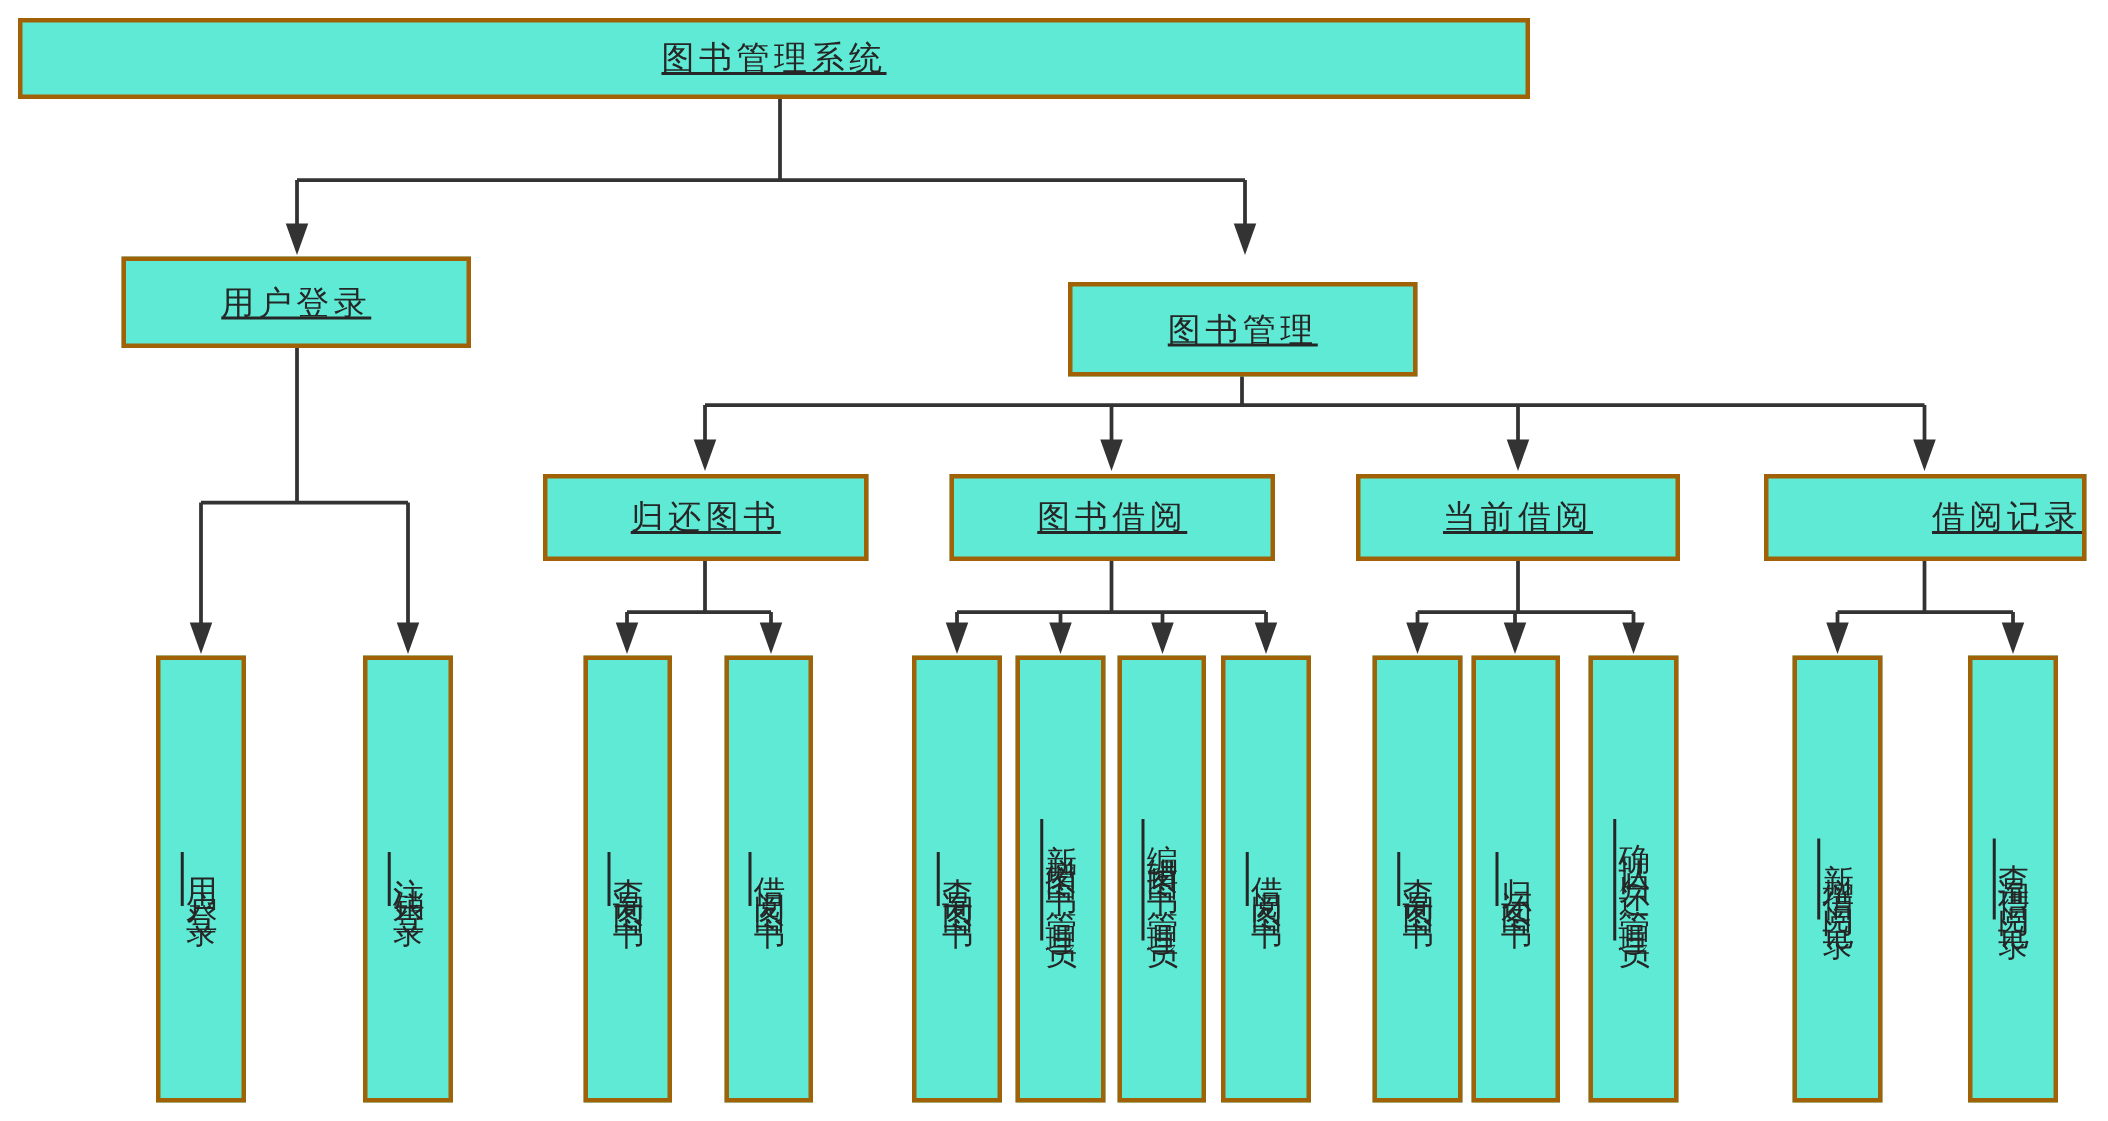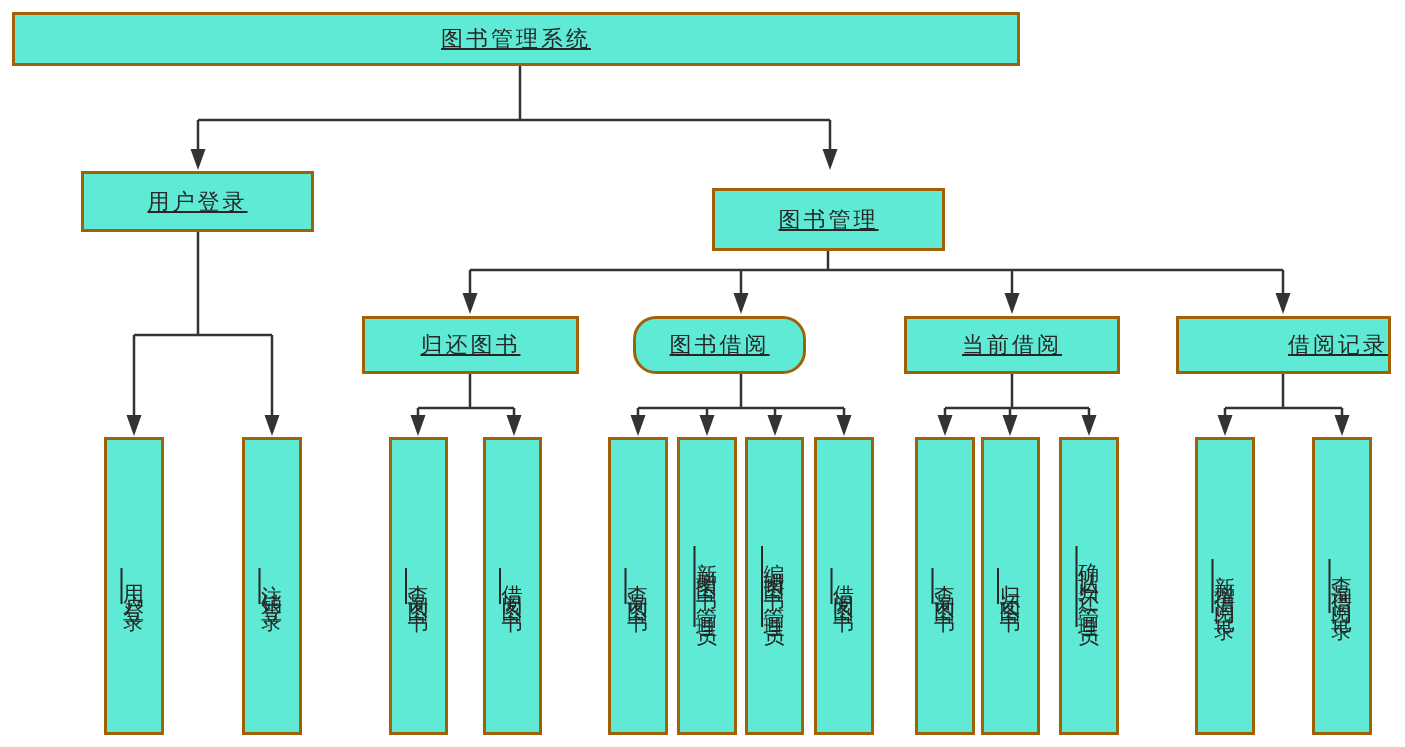--- a/index.html
+++ b/index.html
@@ -95,21 +95,21 @@
   <div class="node hbox" style="left:81px;top:171px;width:233px;height:61px;">
     <span>用户登录</span>
   </div>
   <div class="node hbox" style="left:712px;top:188px;width:233px;height:63px;">
     <span>图书管理</span>
   </div>
 
   <div class="node hbox" style="left:362px;top:316px;width:217px;height:58px;">
     <span>归还图书</span>
   </div>
-  <div class="node hbox" style="left:633px;top:316px;width:173px;height:58px;border-radius:23px;">
+  <div class="node hbox" style="left:633px;top:316px;width:217px;height:58px;">
     <span>图书借阅</span>
   </div>
   <div class="node hbox" style="left:904px;top:316px;width:216px;height:58px;text-align:right;">
     <span>当前借阅</span>
   </div>
   <div class="node hbox" style="left:1176px;top:316px;width:215px;height:58px;justify-content:flex-end;">
     <span>借阅记录</span>
   </div>
 
   <div class="node vbox" style="left:104px;top:437px;width:60px;height:298px;">

